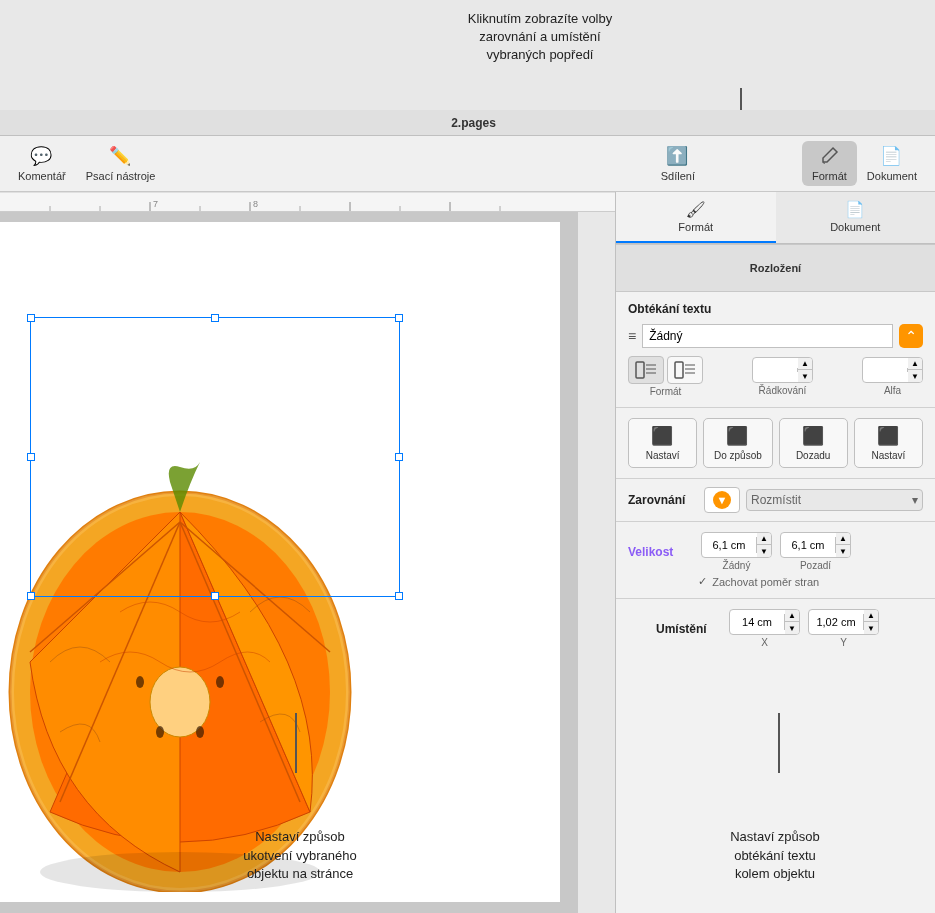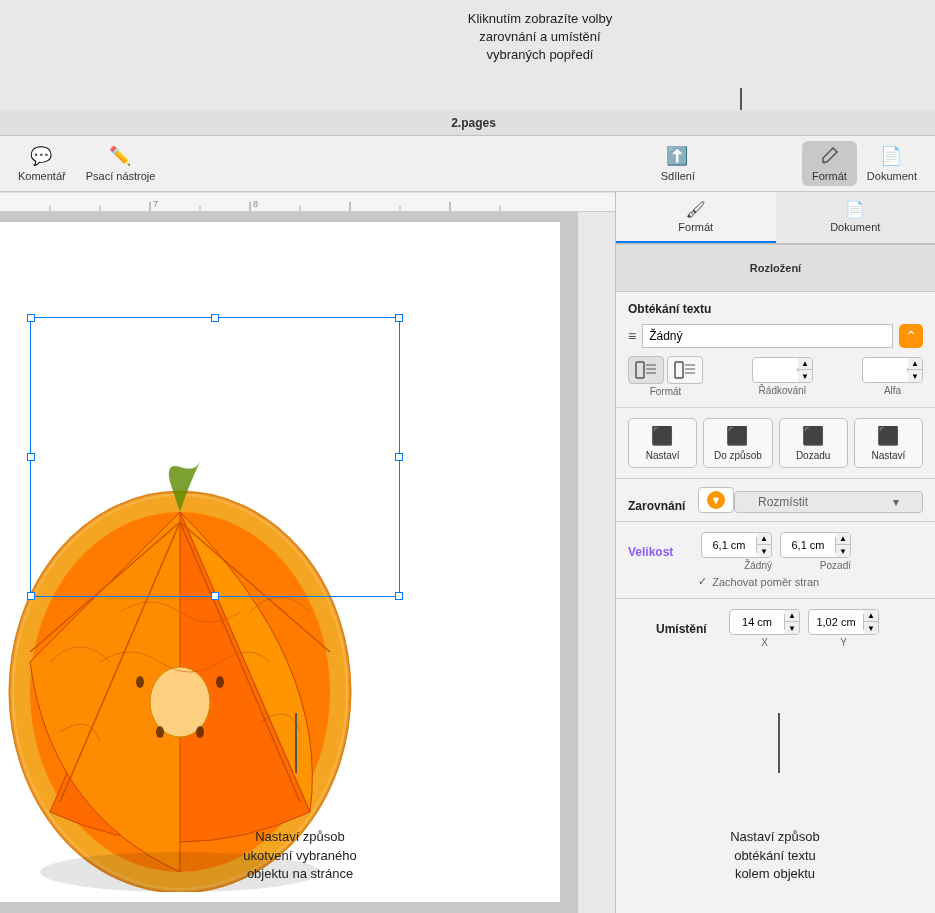--- a/index.html
+++ b/index.html
@@ -357,21 +357,22 @@
       font-size: 18px;
     }
 
     
     .align-section {
       padding: 8px 12px;
       border-bottom: 1px solid #d0d0d0;
     }
     .align-row {
       display: flex;
-      align-items: flex-end;
+      align-items: center;
+      gap: 6px;
     }
     .align-label {
       font-size: 12px;
       font-weight: 600;
       color: #222;
       min-width: 70px;
     }
     .align-dropdown {
       display: flex;
       align-items: center;
@@ -395,21 +396,21 @@
       font-size: 11px;
     }
     .distribute-dropdown {
       flex: 1;
       display: flex;
       align-items: center;
       justify-content: space-between;
       border: 1px solid #c0c0c0;
       border-radius: 4px;
       background: #e8e8e8;
-      padding: 3px 23px;
+      padding: 3px 4px;
       font-size: 12px;
       color: #666;
       cursor: pointer;
     }
 
     
     .size-section {
       padding: 10px 12px;
       border-bottom: 1px solid #d0d0d0;
     }
@@ -421,21 +422,21 @@
     }
     .size-label {
       font-size: 12px;
       font-weight: 600;
       color: #8b5cf6;
       min-width: 65px;
     }
     .size-field-group {
       display: flex;
       flex-direction: column;
-      align-items: flex-end;
+      align-items: center;
       gap: 2px;
     }
     .size-field-label {
       font-size: 10px;
       color: #666;
     }
     .checkbox-row {
       display: flex;
       align-items: center;
       gap: 5px;

